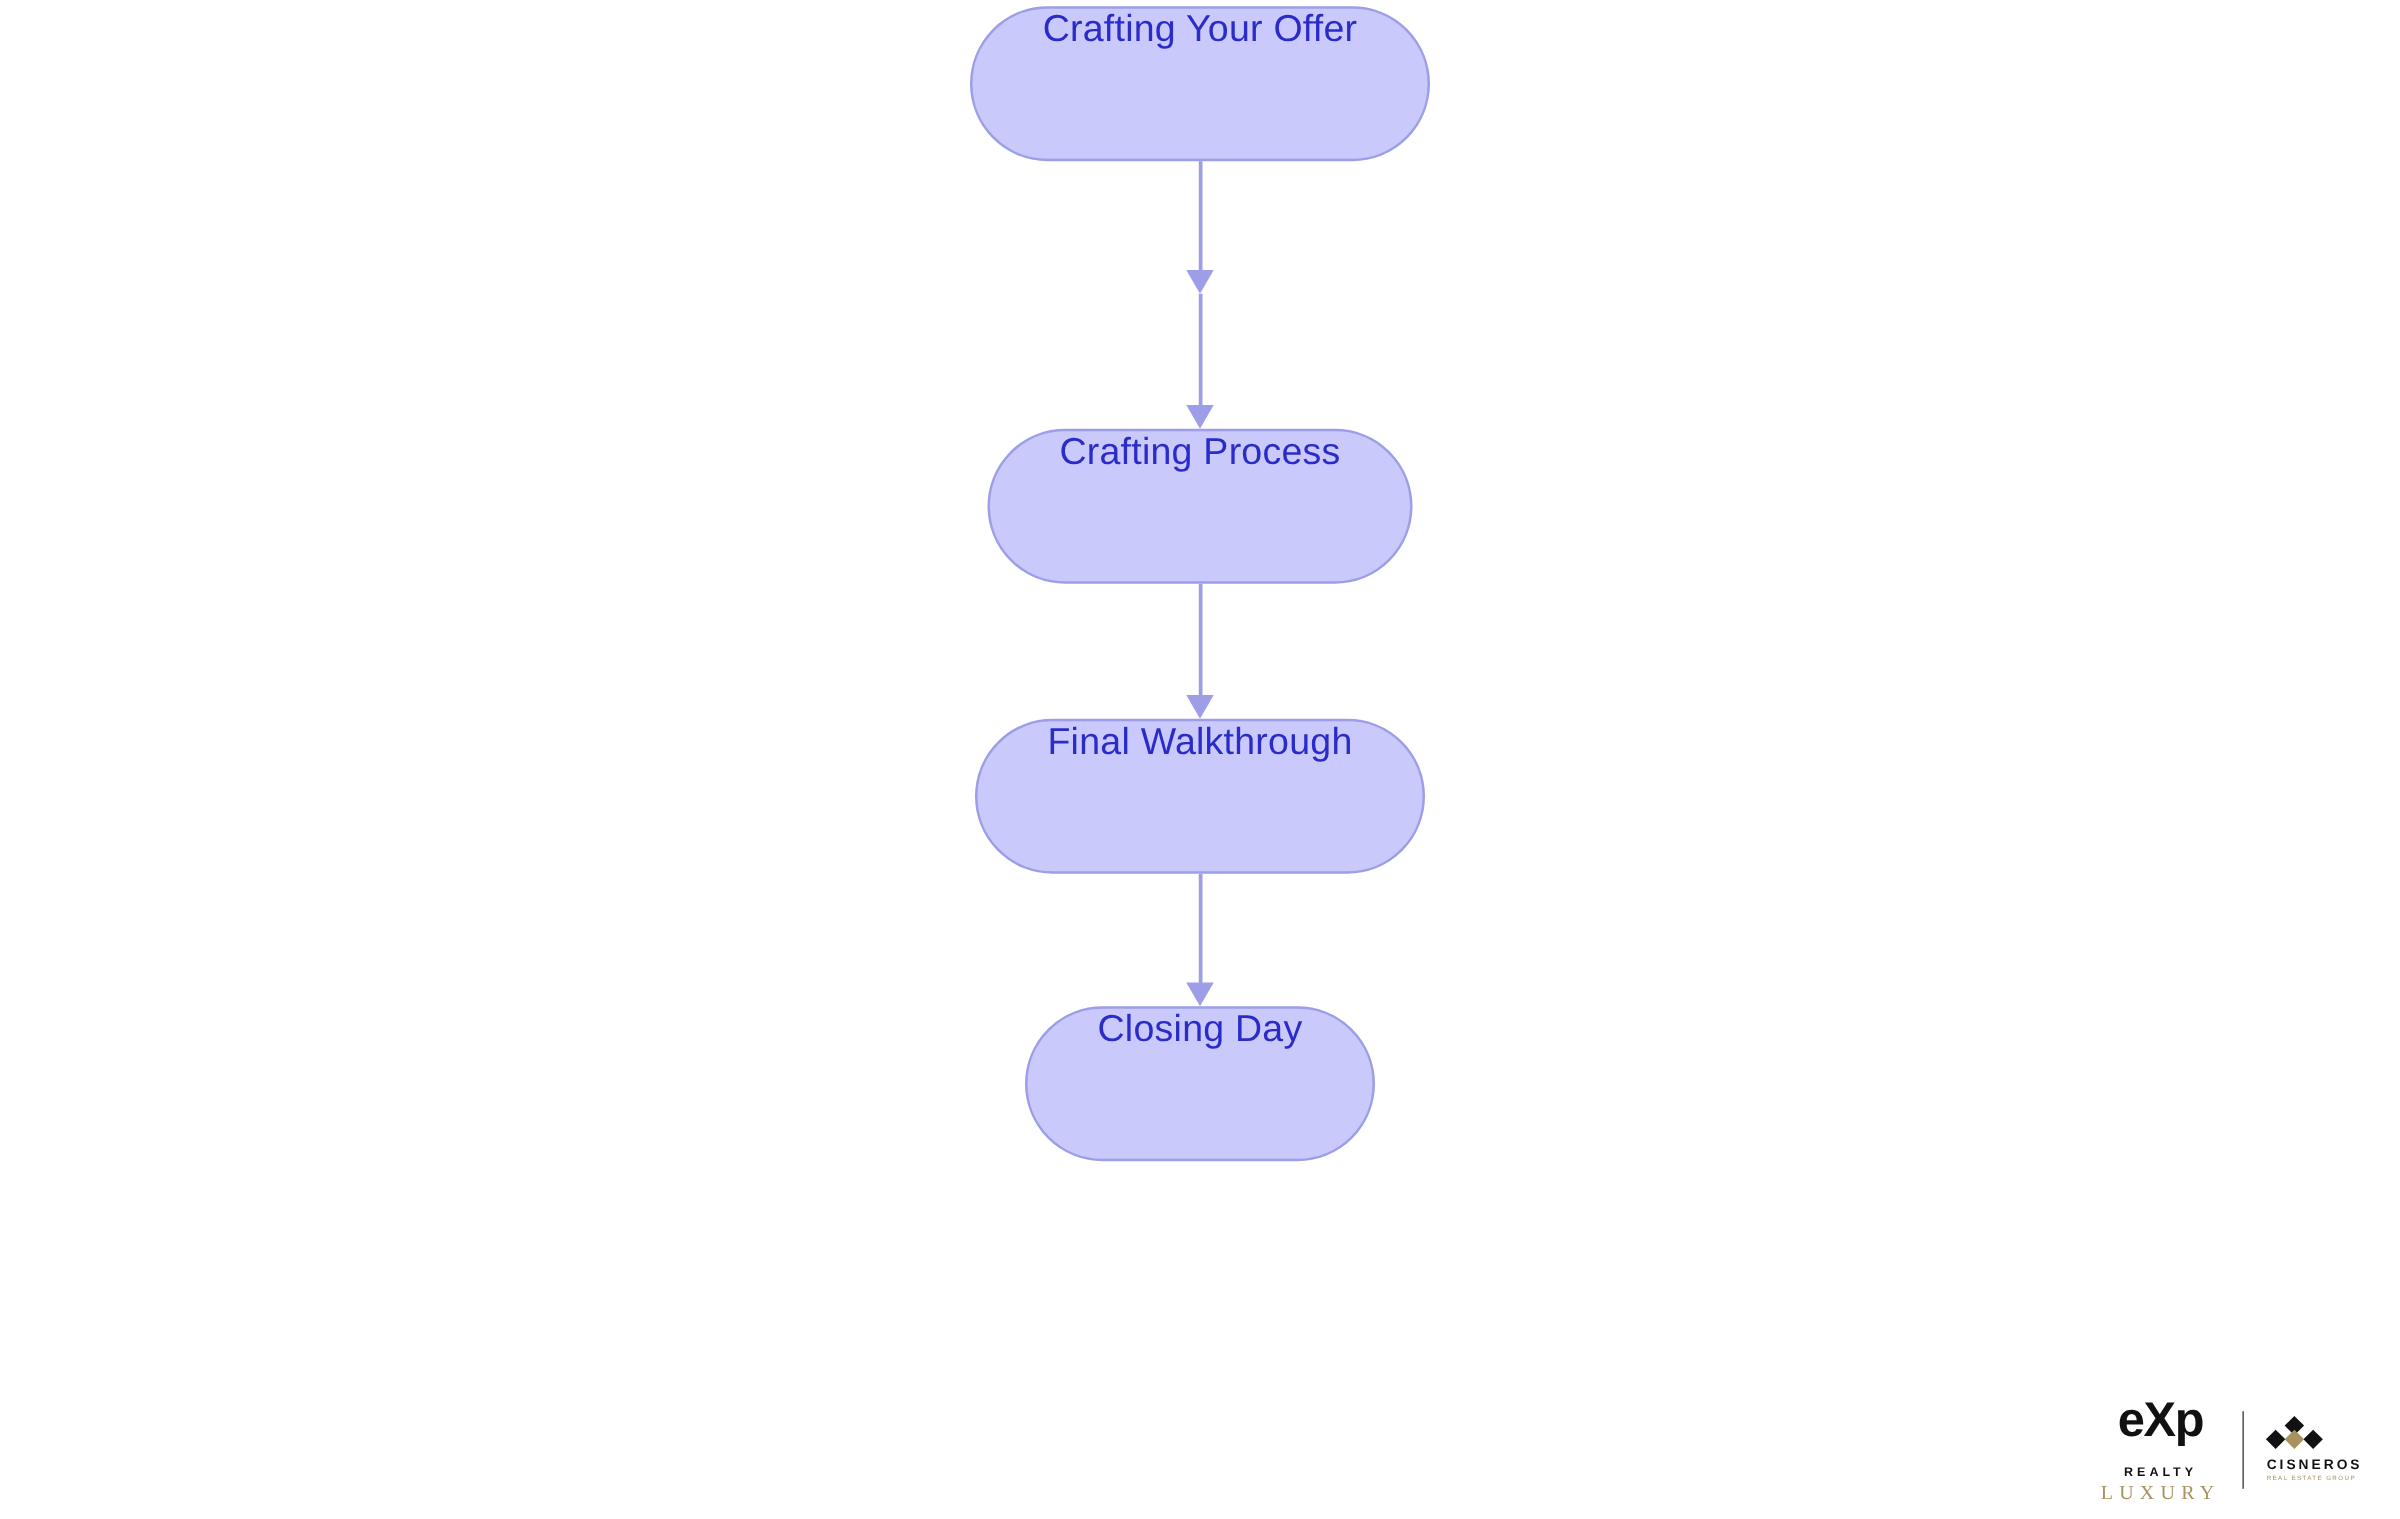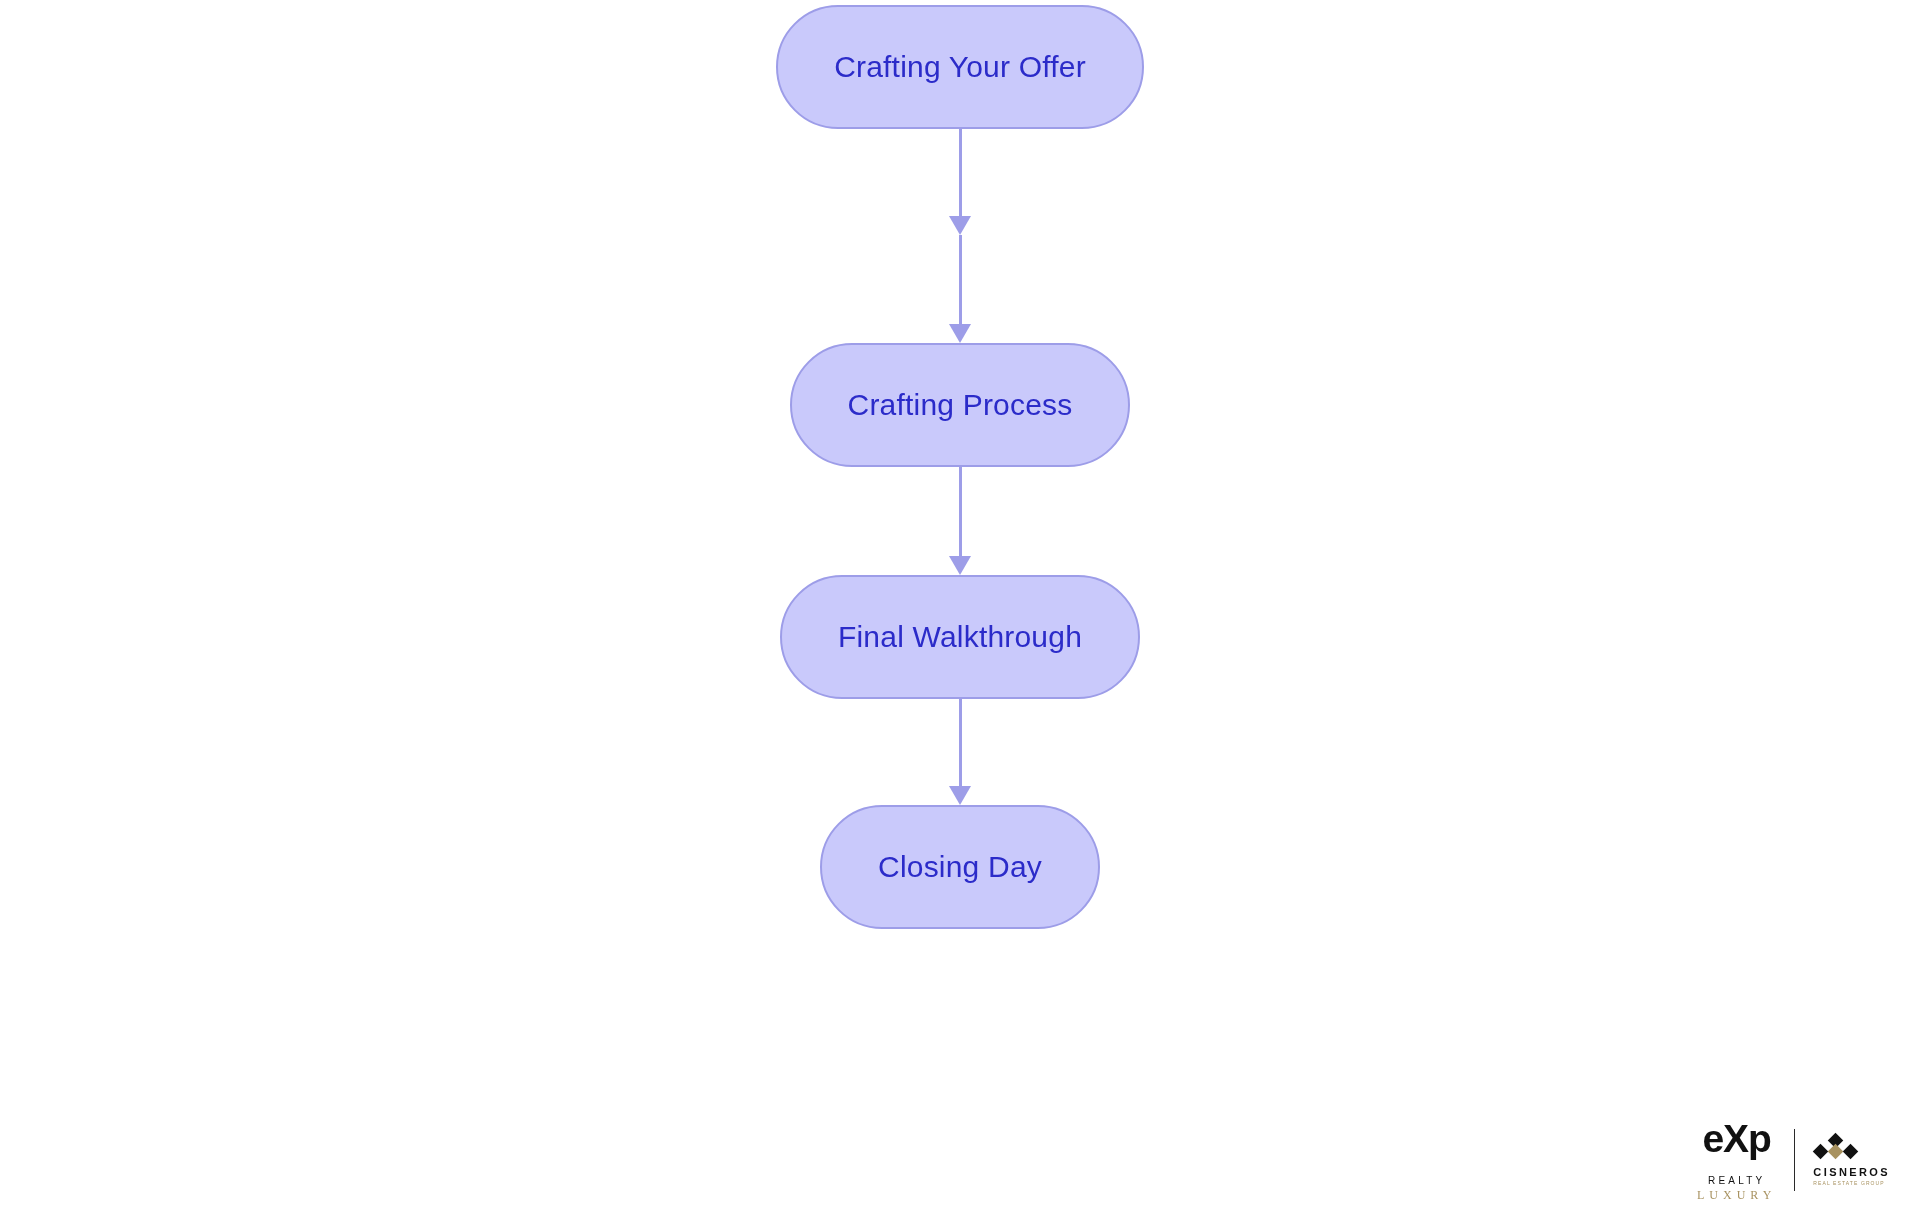--- a/index.html
+++ b/index.html
@@ -34,21 +34,20 @@
   }
 
   
   .flow-node {
     box-sizing: border-box;
     background: #c9c9fb;
     border: 2px solid #9d9de8;
     border-radius: 999px;
     color: #2b2bc9;
     display: flex;
-    align-items: center;
     justify-content: center;
     text-align: center;
     font-family: "Liberation Sans", sans-serif;
     font-size: 30px;
     font-weight: 400;
     letter-spacing: 0.2px;
     white-space: nowrap;
     height: 124px;
     padding: 0 56px;
     user-select: none;
@@ -110,28 +109,28 @@
     font-family: "Liberation Sans", sans-serif;
     font-size: 39px;
     font-weight: 700;
     color: #111111;
     letter-spacing: -1px;
     position: relative;
   }
   .brand-exp .exp-realty {
     font-family: "Liberation Sans", sans-serif;
     font-size: 10px;
-    font-weight: 400;
+    font-weight: 700;
     color: #111111;
     letter-spacing: 3.2px;
     margin-top: 18px;
   }
   .brand-exp .exp-luxury {
     font-family: "Liberation Serif", serif;
-    font-size: 12px;
+    font-size: 16px;
     font-weight: 400;
     color: #a89260;
     letter-spacing: 5px;
     margin-top: 3px;
   }
 
   .brand-divider {
     width: 1px;
     height: 62px;
     background: #2a2a2a;

